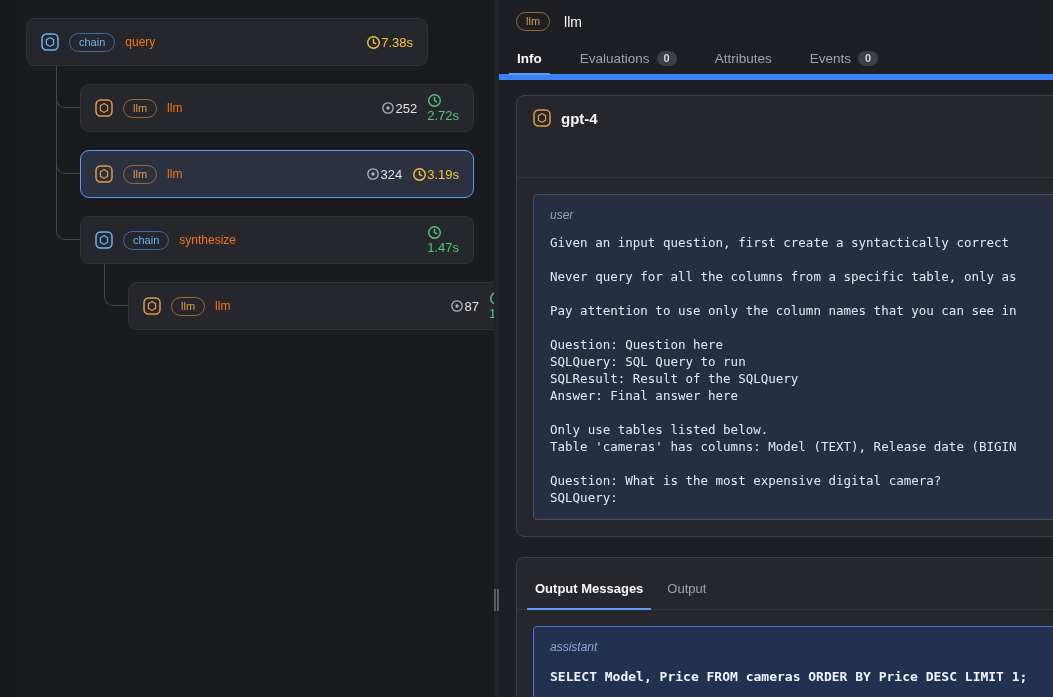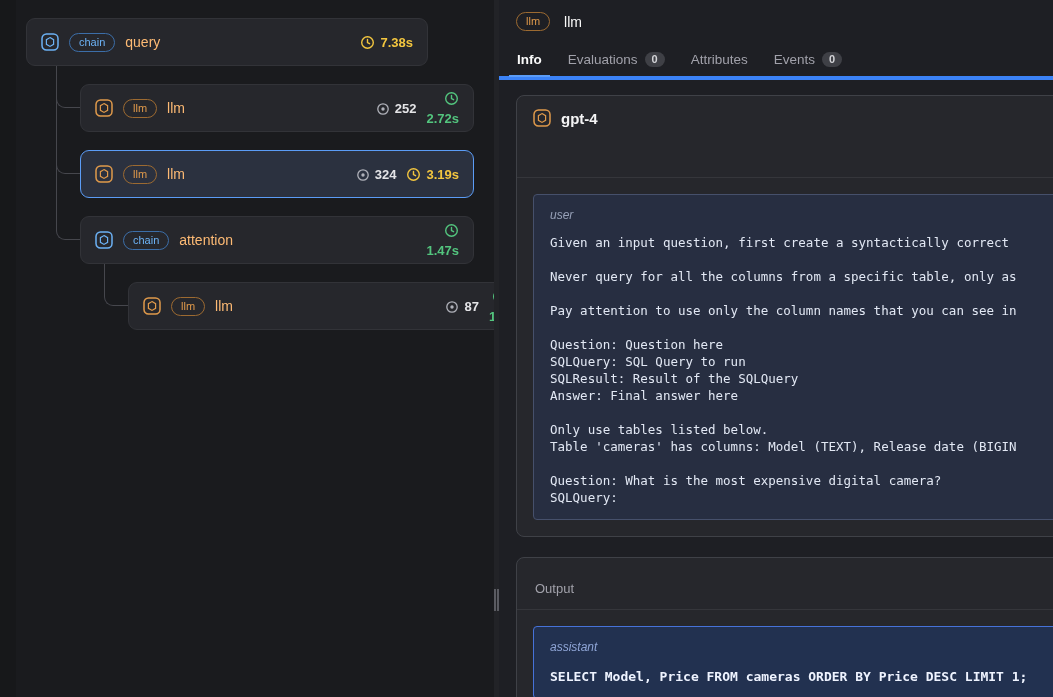--- a/index.html
+++ b/index.html
@@ -7,29 +7,29 @@
   body { background:#17181a; font-family:"Liberation Sans",sans-serif; color:#e4e4e7; }
 
   .app { display:flex; width:1053px; height:697px; }
 
   
   .sidebar { position:relative; width:478px; flex:none; background:#1a1b1e; overflow:hidden;margin-left:16px; }
   .connector { position:absolute; border-left:1px solid #46474d; border-bottom:1px solid #46474d; border-bottom-left-radius:9px; }
   .span-row { position:absolute; height:48px; display:flex; align-items:center; gap:10px;
               padding:0 14px; background:#26272c; border:1px solid #323338; border-radius:9px; cursor:pointer; }
   .span-row.selected { border-color:#5b9cf6; background:#2b313f; }
-  .span-label { font-size:14px; color:#fdba74; white-space:nowrap; }
+  .span-label { font-size:12px; color:#f97316; white-space:nowrap; }
   .grow { flex:1; }
   .icon-hex { display:flex; flex:none; }
   .blue-ic { color:#6cb2f5; }
   .orange-ic { color:#e09a4b; }
   .pill { font-size:11px; padding:3px 9px; border-radius:999px; border:1px solid; line-height:1; white-space:nowrap; }
   .pill.blue { color:#6cb2f5; border-color:#3c6ea8; }
   .pill.orange { color:#e09a4b; border-color:#9c6a31; }
-  .metric { display:flex; align-items:flex-end; gap:5px; font-size:13px; font-weight:700; white-space:nowrap; }
+  .metric { display:flex; align-items:flex-start; font-size:13px; font-weight:400; white-space:nowrap; }
   .metric svg { flex:none; }
   .metric.tok { color:#e4e4e7; }
   .metric.tok svg { color:#b0b2ba; }
   .dur.yellow { color:#f3c63f; }
   .dur.green { color:#53c57e;flex-direction:column; }
 
   
   .divider { width:5px; flex:none; background:#222327; position:relative; cursor:col-resize; }
   .grip { position:absolute; left:0; top:589px; width:5px; height:22px;
           border-left:2px solid #5a5b61; border-right:2px solid #5a5b61; }
@@ -37,21 +37,21 @@
   
   .detail { flex:1; min-width:0; background:#1e1f24; display:flex; flex-direction:column; overflow:hidden; }
   .detail-header { height:43px; flex:none; display:flex; align-items:center; gap:14px; padding:0 17px; }
   .detail-title { font-size:14px; color:#fafafa; font-weight:500; }
 
   .tabs { display:flex; align-items:stretch; }
   .tab { display:flex; align-items:center; padding:0 10px; font-size:13.5px; color:#a1a1aa;
          position:relative; cursor:pointer; white-space:nowrap; }
   .tab.active { color:#fafafa; font-weight:600; }
   .tab.active::after { content:""; position:absolute; left:2px; right:2px; bottom:-1px; height:2px; background:#5b9cf6; }
-  .main-tabs { height:37px; flex:none; gap:6px; padding:0 8px; border-bottom:4px solid #3b82f6; }
+  .main-tabs { height:37px; flex:none; gap:18px; padding:0 8px; border-bottom:6px solid #3b82f6; }
   .badge { background:#3f4046; color:#d4d4d8; font-size:11px; font-weight:600; border-radius:999px;
            padding:2px 7px; margin-left:7px; line-height:1; }
 
   .detail-body { flex:1; padding:15px 17px; overflow:hidden; }
   .card { width:700px; background:#26272c; border:1px solid #3f4147; border-radius:8px; }
   .card-header { display:flex; align-items:center; gap:10px; padding:13px 16px; }
   .card-title { font-size:15px; font-weight:700; color:#f4f4f5; }
   .card-tabs { gap:4px; padding:0 8px; border-bottom:1px solid #35363b; height:38px; }
   .card .tab { font-size:13px; }
   .card-content { padding:16px; }
@@ -151,21 +151,21 @@
     </div>
 
     <div class="span-row" style="left:64px;top:216px;width:394px">
       <span class="icon-hex blue-ic">
         <svg width="18" height="18" viewBox="0 0 18 18">
             <rect x="1" y="1" width="16" height="16" rx="4.5" fill="none" stroke="currentColor" stroke-width="1.5"></rect>
             <path d="M9 4.6l3.6 2.1v4.6L9 13.4l-3.6-2.1V6.7z" fill="none" stroke="currentColor" stroke-width="1.2"></path>
           </svg>
       </span>
       <span class="pill blue">chain</span>
-      <span class="span-label">attention</span>
+      <span class="span-label">synthesize</span>
       <span class="grow"></span>
       <span class="metric dur green">
         <svg width="15" height="15" viewBox="0 0 15 15">
             <circle cx="7.5" cy="7.5" r="5.8" fill="none" stroke="currentColor" stroke-width="1.4"></circle>
             <path d="M7.5 4.4v3.1l2.1 1.2" fill="none" stroke="currentColor" stroke-width="1.4" stroke-linecap="round"></path>
           </svg>
         <span>1.47s</span>
       </span>
     </div>
 
@@ -256,20 +256,23 @@
 Table 'cameras' has columns: Model (TEXT), Release date (BIGIN
 
 Question: What is the most expensive digital camera?
 SQLQuery:</pre>
           </div>
         </div>
       </section>
 
       <section class="card output-card">
         <nav class="tabs card-tabs">
+          <div class="tab active">
+            <span>Output Messages</span>
+          </div>
           <div class="tab">
             <span>Output</span>
           </div>
         </nav>
         <div class="card-content">
           <div class="message assistant">
             <div class="role">assistant</div>
             <pre class="msg">SELECT Model, Price FROM cameras ORDER BY Price DESC LIMIT 1;</pre>
           </div>
         </div>

